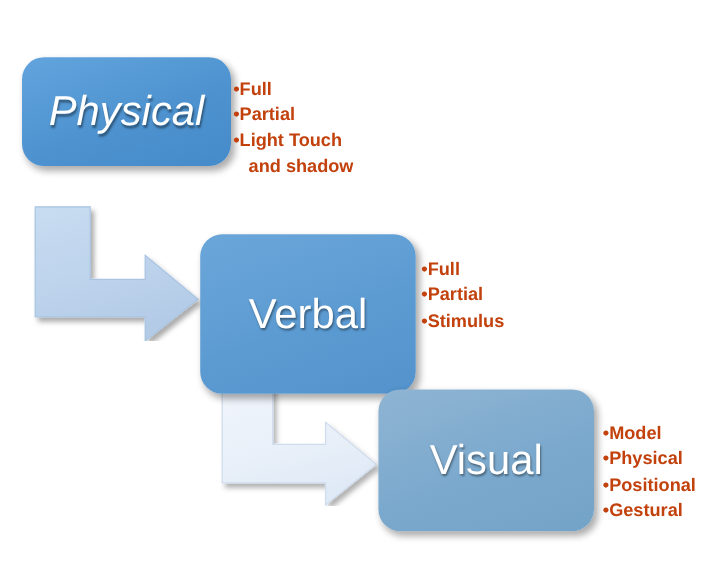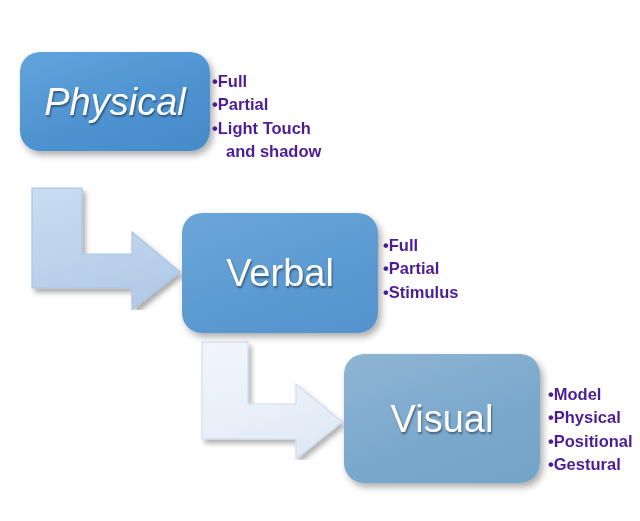--- a/index.html
+++ b/index.html
@@ -44,35 +44,35 @@
     top: 52px;
     width: 190px;
     height: 99px;
     background: linear-gradient(160deg, #62a4dd 0%, #4e93d0 55%, #468bc9 100%);
     font-style: italic;
   }
   #node-verbal {
     left: 182px;
     top: 213px;
     width: 196px;
-    height: 120px;
+    height: 145px;
     background: linear-gradient(160deg, #6ba6d9 0%, #5c9bd2 55%, #5392cb 100%);
   }
   #node-visual {
     left: 344px;
     top: 354px;
     width: 196px;
     height: 129px;
     background: linear-gradient(160deg, #8fb4d3 0%, #7ba9cd 55%, #74a3c8 100%);
   }
 
   
   .bullets {
     position: absolute;
-    color: #4c1d95;
+    color: #c2410c;
     font-size: 16.5px;
     font-weight: 700;
     line-height: 1.42;
     font-family: "Liberation Sans", sans-serif;
     white-space: nowrap;
   }
   .bullets .bullet-row {
     display: block;
   }
   .bullets .bullet-row .dot {

